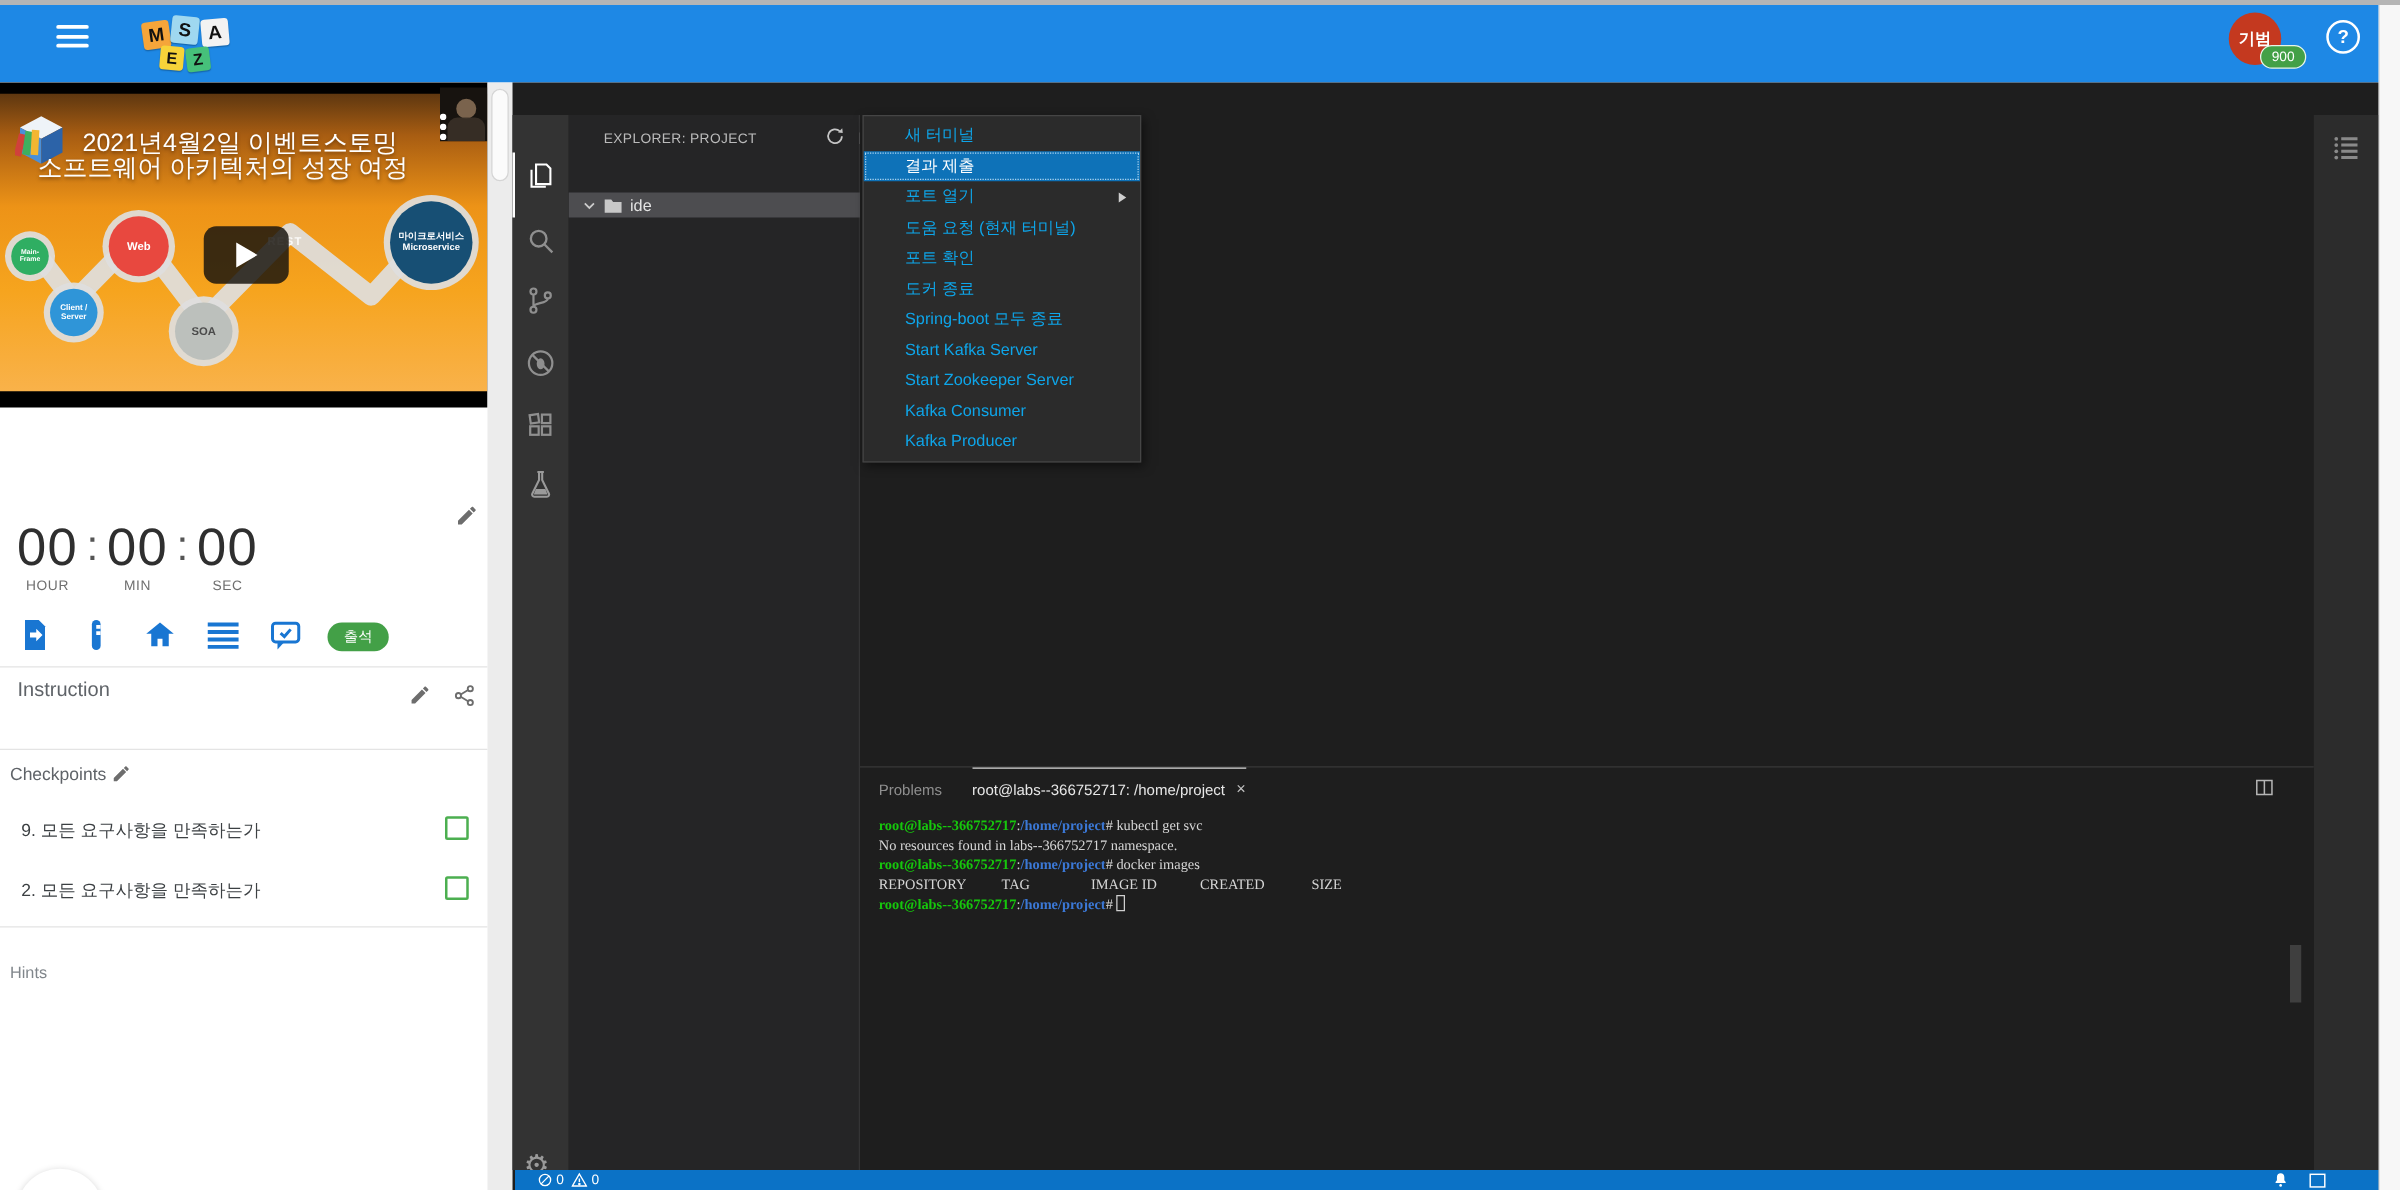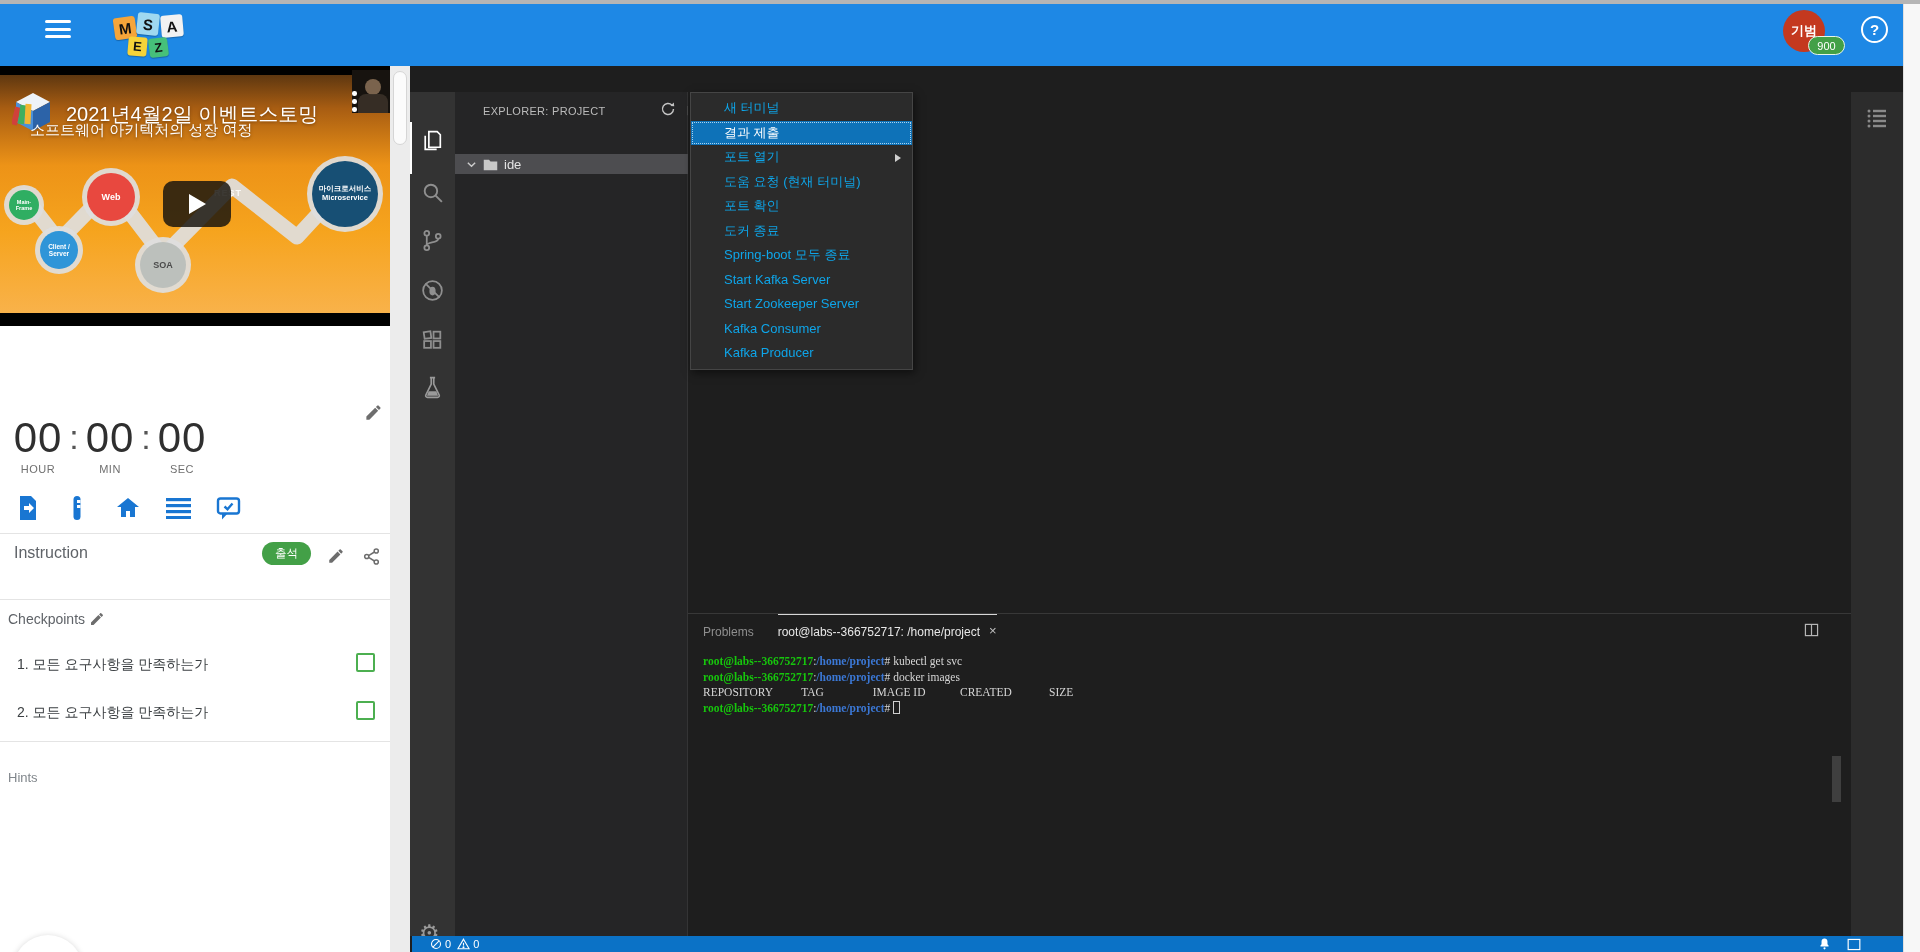--- a/index.html
+++ b/index.html
@@ -34,21 +34,21 @@
   
   .left-panel { left:0; top:66px; width:390px; height:886px; background:#fff; }
   .left-scroll { left:390px; top:66px; width:20px; height:886px; background:#ececec; }
   .left-scroll .thumb { position:absolute; left:3px; top:5px; width:14px; height:74px; border-radius:7px; background:#fbfbfb; border:1px solid #d5d5d5; }
 
   
   .video { position:absolute; left:0; top:0; width:390px; height:260px; background:#000; overflow:hidden; }
   .video-thumb { position:absolute; left:0; top:9px; width:390px; height:238px;
                  background:linear-gradient(180deg,#5e3710 0%, #a85d12 14%, #ed9317 38%, #f6a41e 66%, #f9b24a 100%); }
   .vtitle1 { position:absolute; left:66px; top:26px; color:#fff; font-size:20px; font-weight:500; text-shadow:0 1px 3px rgba(60,30,0,.55); white-space:nowrap;}
-  .vtitle2 { position:absolute; left:30px; top:46px; color:#fdfdfd; font-size:15px; font-weight:500; text-shadow:0 1px 3px rgba(60,30,0,.55); white-space:nowrap;}
+  .vtitle2 { position:absolute; left:30px; top:46px; color:#fdfdfd; font-size:20px; font-weight:500; text-shadow:0 1px 3px rgba(60,30,0,.55); white-space:nowrap;}
   .vnode { position:absolute; border-radius:50%; color:#fff; display:flex; align-items:center; justify-content:center;
            text-align:center; white-space:pre-line; line-height:1.15; font-weight:bold; box-shadow:0 0 0 5px rgba(222,222,222,.92); }
   .vnode1 { left:9px;  top:115px; width:30px; height:30px; background:#2fae62; font-size:5.5px;}
   .vnode2 { left:40px; top:156px; width:38px; height:38px; background:#2f95d8; font-size:6.5px;}
   .vnode3 { left:87px; top:98px;  width:48px; height:48px; background:#e8483f; font-size:9px;}
   .vnode4 { left:140px;top:167px; width:46px; height:46px; background:#bcc0bc; color:#4b4b4b; font-size:9px;}
   .vnode6 { left:312px;top:86px;  width:66px; height:66px; background:#174f74; font-size:7.5px;}
   .vrest  { position:absolute; left:214px; top:113px; color:rgba(255,255,255,.85); font-size:9px; font-weight:bold; letter-spacing:1px;}
   .play-btn { position:absolute; left:163px; top:106px; width:68px; height:46px; border-radius:10px; background:rgba(24,20,14,.84);
               display:flex; align-items:center; justify-content:center; cursor:pointer; }
@@ -63,21 +63,21 @@
   .timer-edit { left:364px; top:337px; cursor:pointer;}
   .timer-row { left:12px; top:350px; width:230px; display:flex; }
   .time-col { width:52px; text-align:center; }
   .time-digits { font-size:42px; font-weight:500; color:#2f2f2f; letter-spacing:1px; line-height:44px;}
   .time-label { font-size:11px; color:#6f6f6f; letter-spacing:.5px; margin-top:3px;}
   .time-colon { font-size:34px; color:#555; width:20px; text-align:center; padding-top:2px;}
 
   .iconrow { left:0px; top:427px; width:390px; height:34px; }
   .iconrow .ic { position:absolute; cursor:pointer; }
   .attend-pill { position:absolute; left:262px; top:5px; height:23px; border-radius:12px; background:#43a047; color:#fff;
-                 font-size:11.5px; display:flex; align-items:center; justify-content:center; padding:0 13px; cursor:pointer;margin-top:44px;}
+                 font-size:11.5px; display:flex; align-items:center; justify-content:center; padding:0 13px; cursor:pointer;}
 
   .instr-title { left:14px; top:478px; font-size:16px; color:#5f6368; }
   .instr-edit { left:327px; top:481px; cursor:pointer;}
   .instr-share { left:362px; top:481px; cursor:pointer;}
   .divider { left:0; width:390px; height:1px; background:#e4e4e4; }
 
   .cp-title { left:8px; top:545px; font-size:14px; color:#5f6368;}
   .cp-edit { left:89px; top:545px; cursor:pointer;}
   .cp-item-label { position:absolute; left:17px; font-size:14px; color:#3c4043; }
   .cp-box { position:absolute; left:356px; width:19px; height:19px; border:2px solid #4caf50; border-radius:2px; background:#fff; cursor:pointer;}
@@ -289,21 +289,21 @@
     </div>
     <div class="abs divider" style="top:467px;"></div>
     <div class="abs divider" style="top:533px;"></div>
 
     <div class="abs cp-title">Checkpoints</div>
     <div class="abs cp-edit">
       <svg width="16" height="16" viewBox="0 0 24 24">
           <path fill="#6d6d6d" d="M3 17.2V21h3.8L17.9 9.9l-3.8-3.8L3 17.2zM20.7 7.1c.4-.4.4-1 0-1.4l-2.4-2.4c-.4-.4-1-.4-1.4 0l-1.8 1.8 3.8 3.8 1.8-1.8z"></path>
         </svg>
     </div>
-    <div class="abs cp-item-label" style="top:590px;">1. 모든 요구사항을 만족하는가</div>
+    <div class="abs cp-item-label" style="top:590px;">9. 모든 요구사항을 만족하는가</div>
     <div class="abs cp-box" style="top:587px;"></div>
     <div class="abs cp-item-label" style="top:638px;">2. 모든 요구사항을 만족하는가</div>
     <div class="abs cp-box" style="top:635px;"></div>
     <div class="abs divider" style="top:675px;"></div>
     <div class="abs hints-title">Hints</div>
 
     <div class="abs chat-fab">
       
     </div>
   </div>
@@ -416,20 +416,21 @@
         </div>
       </div>
       <div class="panel-split">
         <svg width="15" height="14" viewBox="0 0 16 15" fill="none" stroke="#b5b5b5" stroke-width="1.3">
             <rect x="1.5" y="1.5" width="13" height="12"></rect>
             <line x1="8" y1="1.5" x2="8" y2="13.5"></line>
           </svg>
       </div>
       <div class="term" id="terminal">
           <div class="term-line"><span class="seg-green">root@labs--366752717</span><span class="seg-fg">:</span><span class="seg-blue">/home/project</span><span class="seg-fg"># kubectl get svc</span></div>
+          <div class="term-line"><span class="seg-fg">No resources found in labs--366752717 namespace.</span></div>
           <div class="term-line"><span class="seg-green">root@labs--366752717</span><span class="seg-fg">:</span><span class="seg-blue">/home/project</span><span class="seg-fg"># docker images</span></div>
           <div class="term-line"><span class="seg-fg">REPOSITORY          TAG                 IMAGE ID            CREATED             SIZE</span></div>
           <div class="term-line"><span class="seg-green">root@labs--366752717</span><span class="seg-fg">:</span><span class="seg-blue">/home/project</span><span class="seg-fg"># </span><span class="term-cursor"></span></div>
         </div>
       <div class="term-scroll"></div>
     </div>
 
     <div class="dropdown" id="labs-dropdown">
         <div class="dd-item">새 터미널</div>
         <div class="dd-item hl">결과 제출</div>

